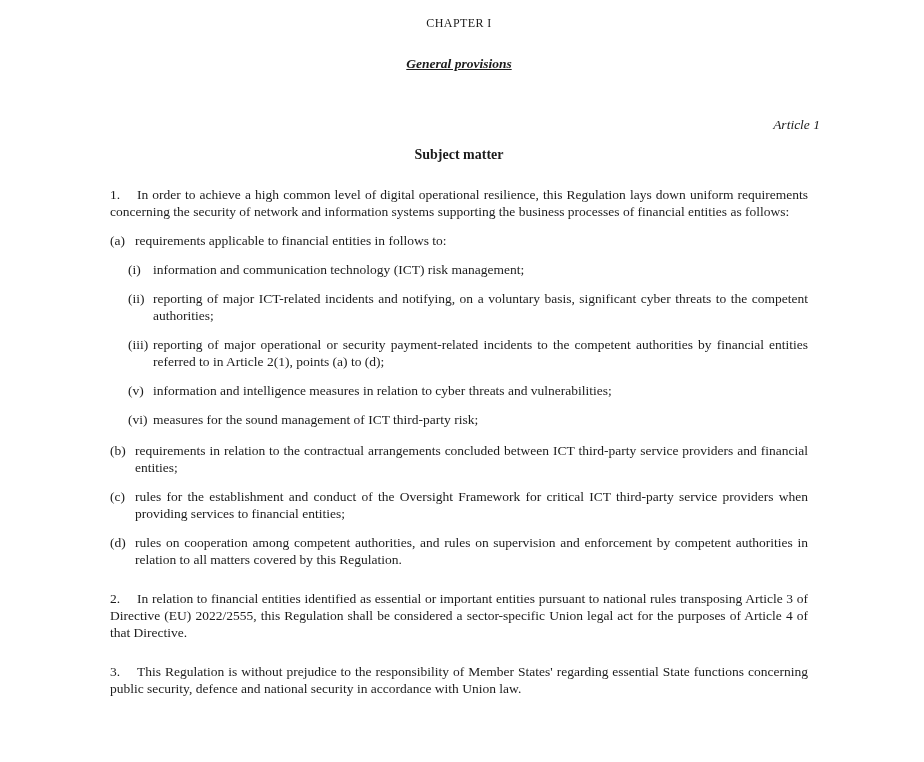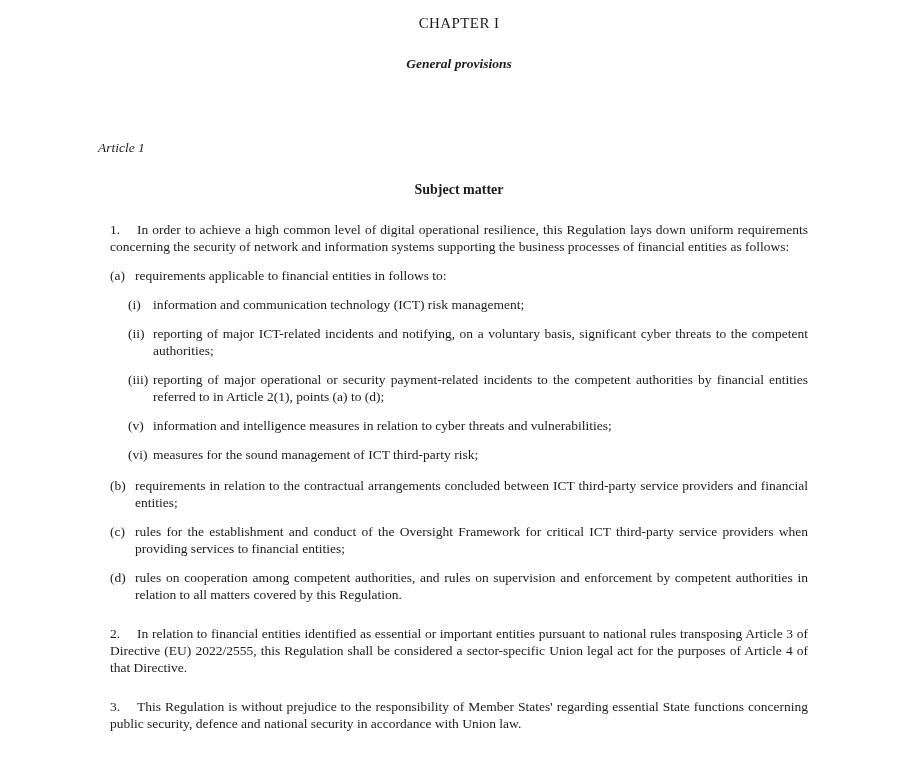--- a/index.html
+++ b/index.html
@@ -17,39 +17,40 @@
   .page {
     width: 924px;
     height: 762px;
     padding: 15px 104px 0 98px;
   }
   p { margin: 12px; }
 
   
   .chapter-label {
     text-align: center;
-    font-size: 15px;
+    font-size: 12px;
     letter-spacing: 0.4px;
   }
   .chapter-title {
     text-align: center;
     font-weight: bold;
     font-style: italic;
     margin-top: 23px;
+    text-decoration: underline;
   }
   .article-label {
-    text-align: left;
+    text-align: right;
     font-style: italic;
-    margin-top: 67px;
+    margin-top: 44px;
   }
   .article-title {
     text-align: center;
     font-weight: bold;
     font-size: 14px;
-    margin-top: 25px;
+    margin-top: 13px;
   }
 
   
   .para {
     text-align: justify;
     margin-top: 22px;
   }
   .para.first { margin-top: 23px; }
   .pnum {
     display: inline-block;

